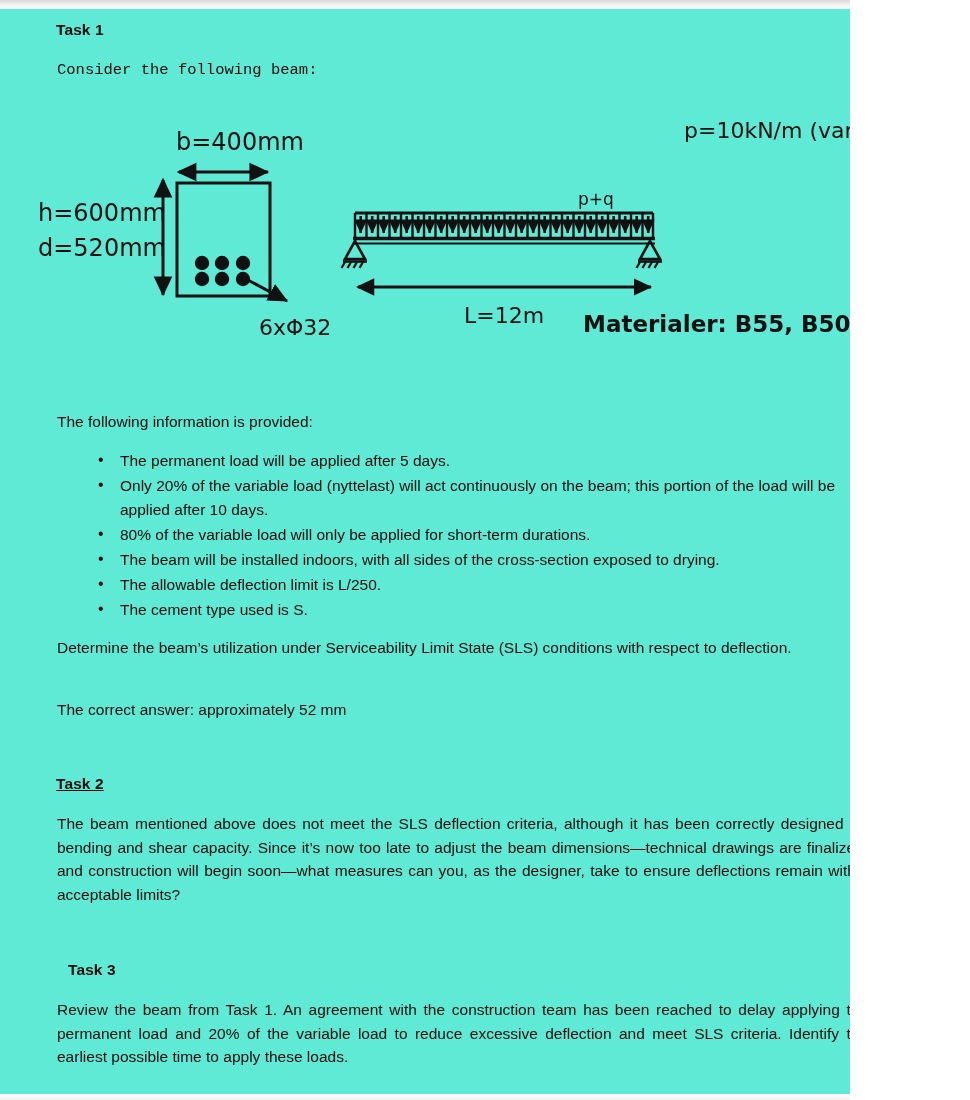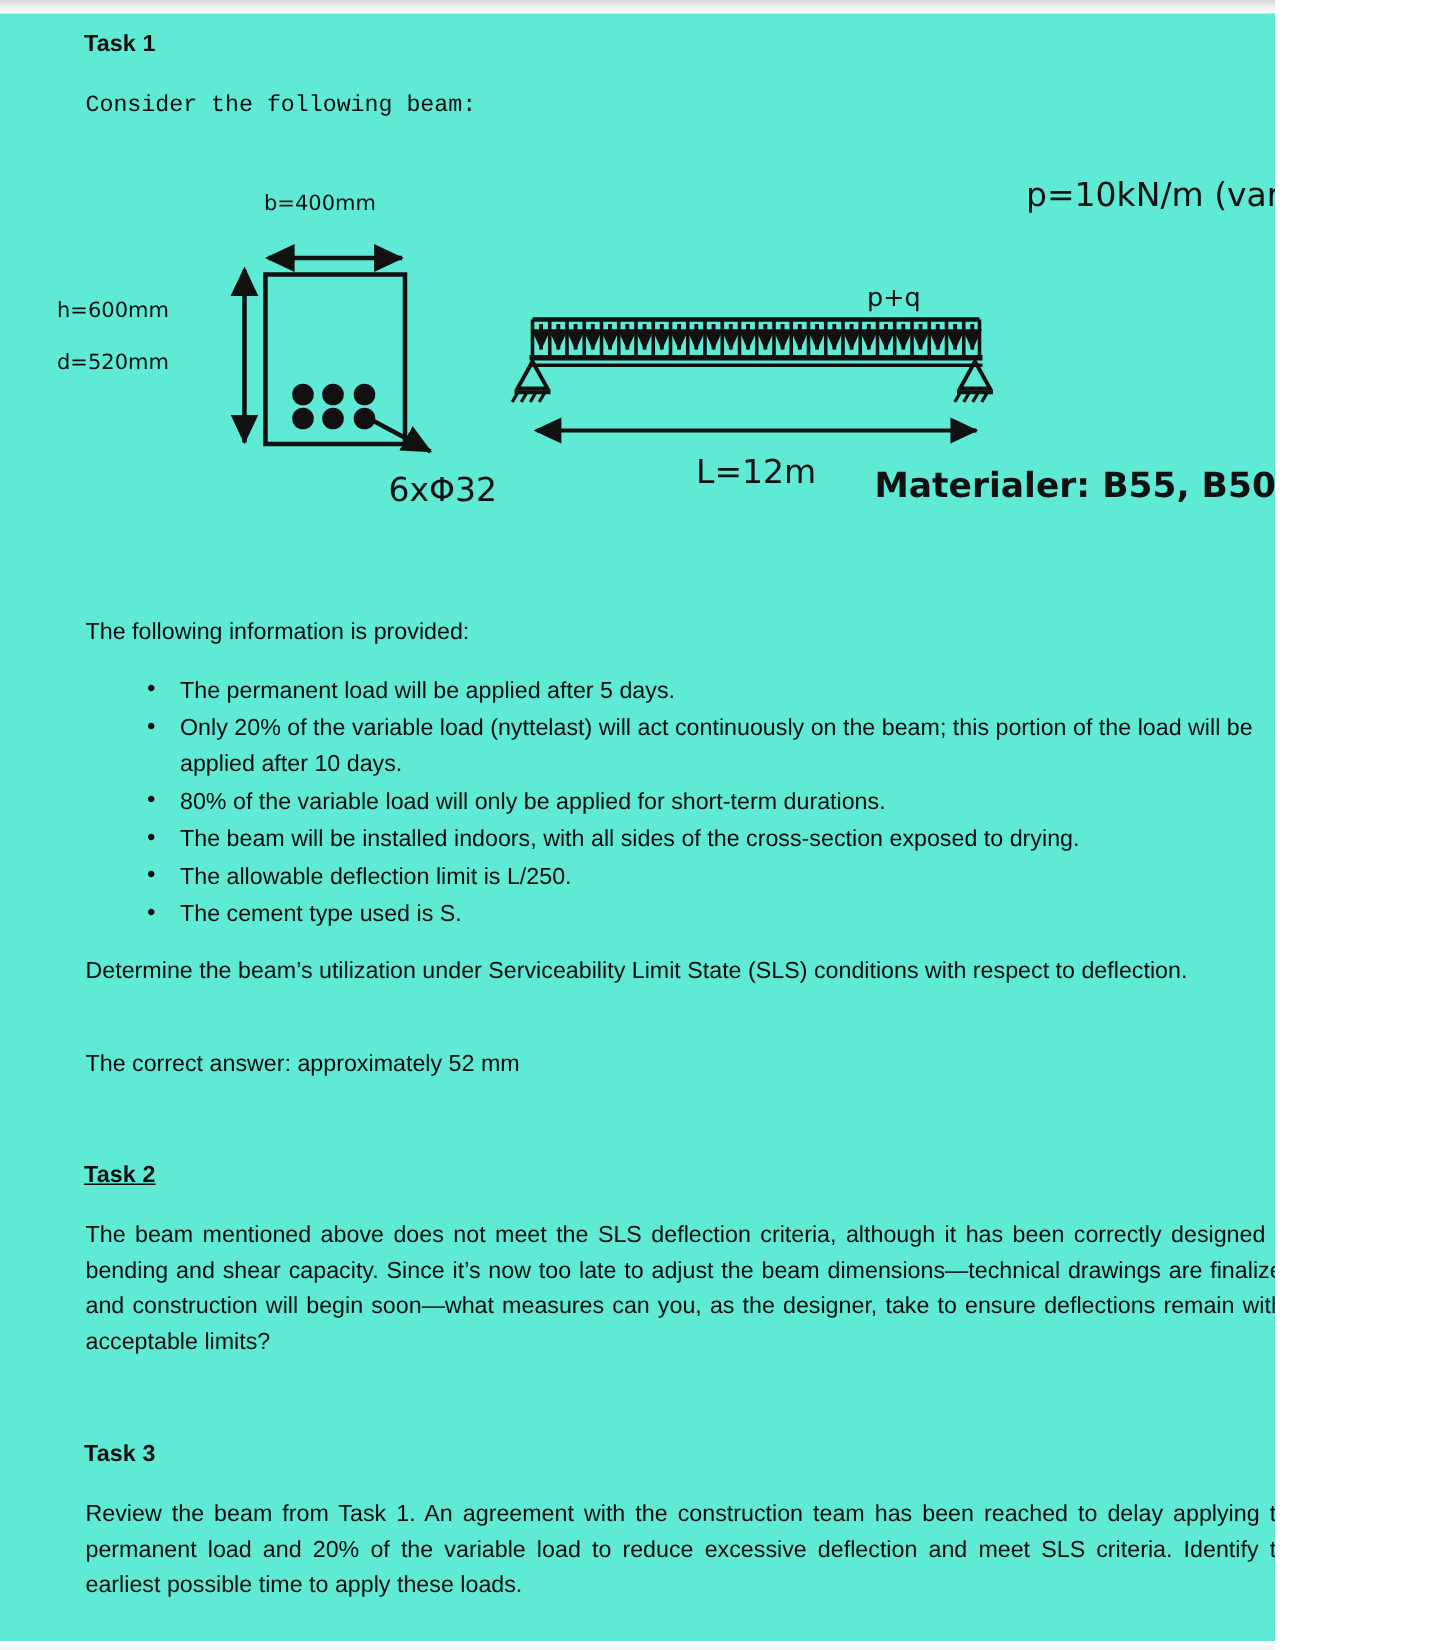--- a/index.html
+++ b/index.html
@@ -73,21 +73,21 @@
   #figure {
     position: absolute;
     left: 0;
     top: 100px;
     width: 970px;
     height: 260px;
   }
   .fig-label {
     position: absolute;
     font-family: "DejaVu Sans", sans-serif;
-    font-size: 14px;
+    font-size: 24px;
     color: #111111;
     white-space: nowrap;
   }
   .fig-label.small { font-size: 17px; }
   .fig-label.big { font-size: 22px; }
   svg.fig-svg {
     position: absolute;
     left: 0; top: 0;
     width: 970px; height: 260px;
   }
@@ -261,18 +261,18 @@
   </ul>
 
   <div class="txt body-text justified" style="left:57px; top:636px; width:811px;">Determine the beam’s utilization under Serviceability Limit State (SLS) conditions with respect to deflection.</div>
 
   <div class="txt body-text" style="left:57px; top:698px;">The correct answer: approximately 52 mm</div>
 
   <div class="txt task-heading" style="left:56px; top:775px;text-decoration:underline;">Task 2</div>
 
   <div class="txt body-text justified" style="left:57px; top:812px; width:811px;">The beam mentioned above does not meet the SLS deflection criteria, although it has been correctly designed for bending and shear capacity. Since it’s now too late to adjust the beam dimensions—technical drawings are finalized, and construction will begin soon—what measures can you, as the designer, take to ensure deflections remain within acceptable limits?</div>
 
-  <div class="txt task-heading" style="left:56px; top:961px;">Task 3</div>
+  <div class="txt task-heading" style="left:68px; top:961px;">Task 3</div>
 
   <div class="txt body-text justified" style="left:57px; top:998px; width:811px;">Review the beam from Task 1. An agreement with the construction team has been reached to delay applying the permanent load and 20% of the variable load to reduce excessive deflection and meet SLS criteria. Identify the earliest possible time to apply these loads.</div>
 
   <div id="bottom-shade"></div>
 </div>
 
 </body></html>

